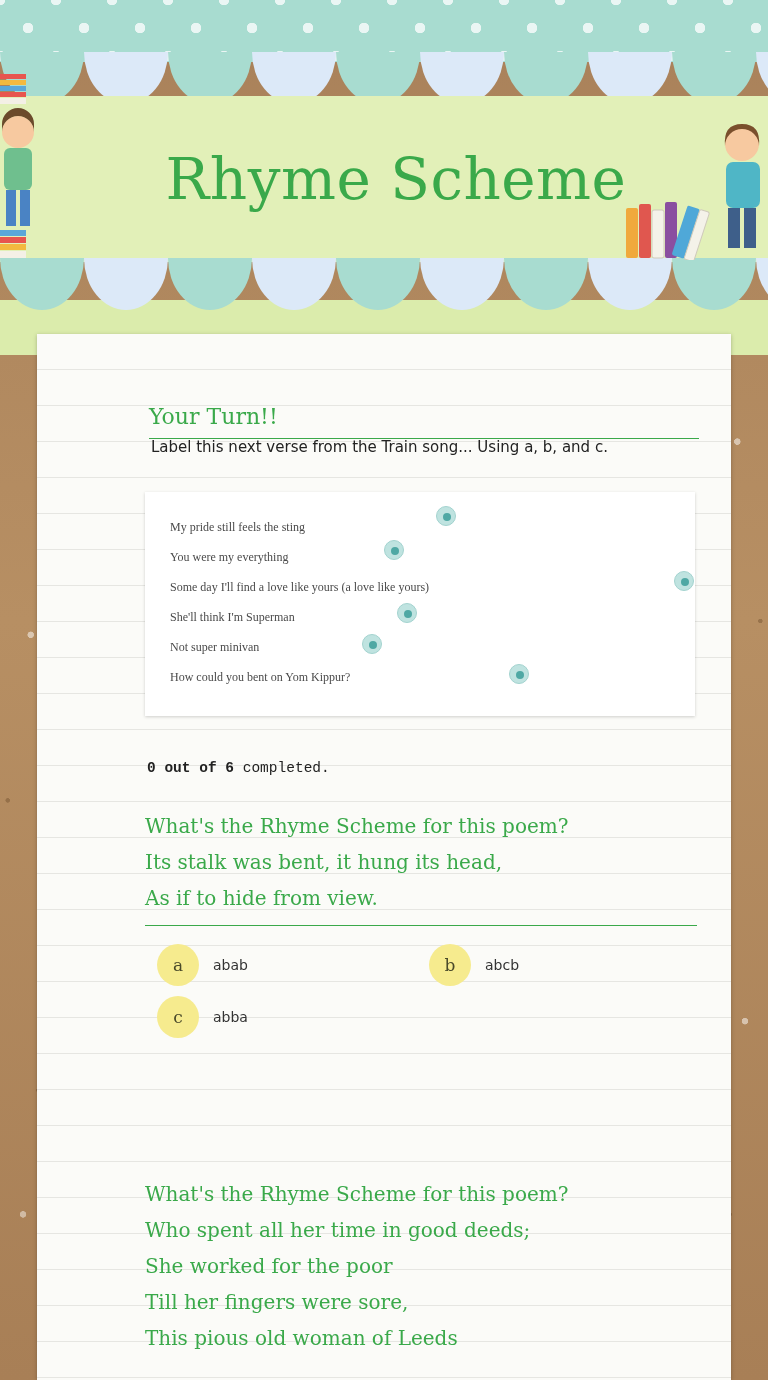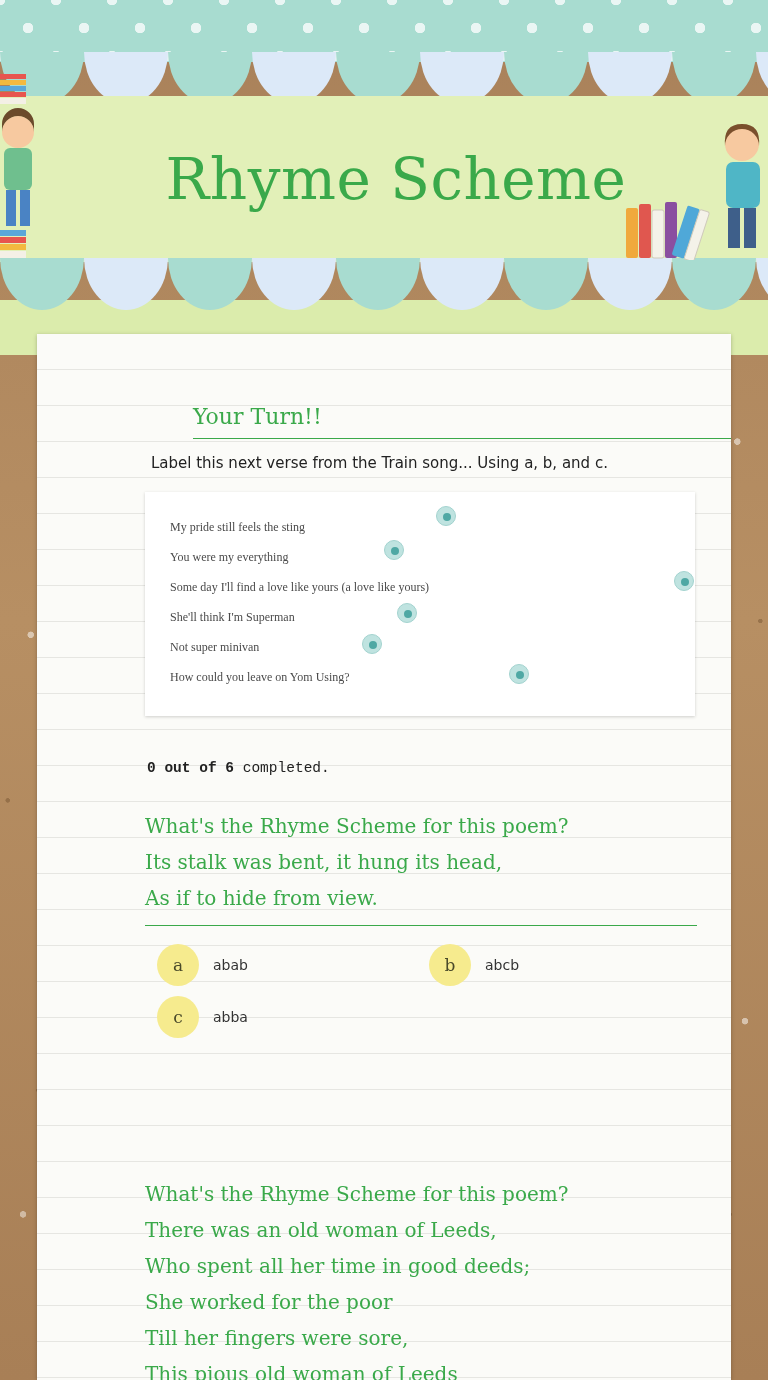--- a/index.html
+++ b/index.html
@@ -99,30 +99,30 @@
       to bottom,
       rgba(0,0,0,0) 0px,
       rgba(0,0,0,0) 35px,
       #e6e6e2 35px,
       #e6e6e2 36px);
     box-shadow: 0 1px 4px rgba(0,0,0,.25);
     overflow:hidden;
   }
 
   .your-turn{
-    position:absolute; left:112px; top:70px; width:550px;margin-left:44px;
+    position:absolute; left:112px; top:70px; width:550px;
   }
   .your-turn h2{
     font-family:"DejaVu Serif", serif;
     font-size:22px; font-weight:400; color:#3aa94a;
     padding-bottom:9px;
     border-bottom:1px solid #3aa94a;
   }
   .instructions{
-    position:absolute; left:114px; top:120px;
+    position:absolute; left:114px; top:104px;
     font-size:15px; color:#222;
     font-family:"DejaVu Sans", sans-serif;
   }
 
   
   .lyric-card{
     position:absolute; left:108px; top:158px;
     width:550px; height:224px;
     background:#fff;
     box-shadow:0 1px 3px rgba(0,0,0,.18);
@@ -273,21 +273,21 @@
 
   <div class="instructions">Label this next verse from the Train song... Using a, b, and c.</div>
 
   <div class="lyric-card">
     <div class="lines">
       <div class="lyric-line">My pride still feels the sting</div>
       <div class="lyric-line">You were my everything</div>
       <div class="lyric-line">Some day I'll find a love like yours (a love like yours)</div>
       <div class="lyric-line">She'll think I'm Superman</div>
       <div class="lyric-line">Not super minivan</div>
-      <div class="lyric-line">How could you leave on Yom Using?</div>
+      <div class="lyric-line">How could you bent on Yom Kippur?</div>
     </div>
     <div class="dot-target" style="left:291px; top:14px;"></div>
     <div class="dot-target" style="left:239px; top:48px;"></div>
     <div class="dot-target" style="left:529px; top:79px;"></div>
     <div class="dot-target" style="left:252px; top:111px;"></div>
     <div class="dot-target" style="left:217px; top:142px;"></div>
     <div class="dot-target" style="left:364px; top:172px;"></div>
   </div>
 
   <div class="completed">
@@ -311,20 +311,19 @@
       </div>
       <div class="opt" style="left:12px; top:56px;">
         <div class="bubble">c</div>
         <div class="opt-label">abba</div>
       </div>
     </div>
   </div>
 
   <div class="question" style="top:842px;">
     <div class="q-line">What's the Rhyme Scheme for this poem?</div>
-    <div class="q-line">There was an old woman of Leeds,</div>
     <div class="q-line">Who spent all her time in good deeds;</div>
     <div class="q-line">She worked for the poor</div>
     <div class="q-line">Till her fingers were sore,</div>
     <div class="q-line">This pious old woman of Leeds</div>
   </div>
 
 </div>
 
 </body></html>

